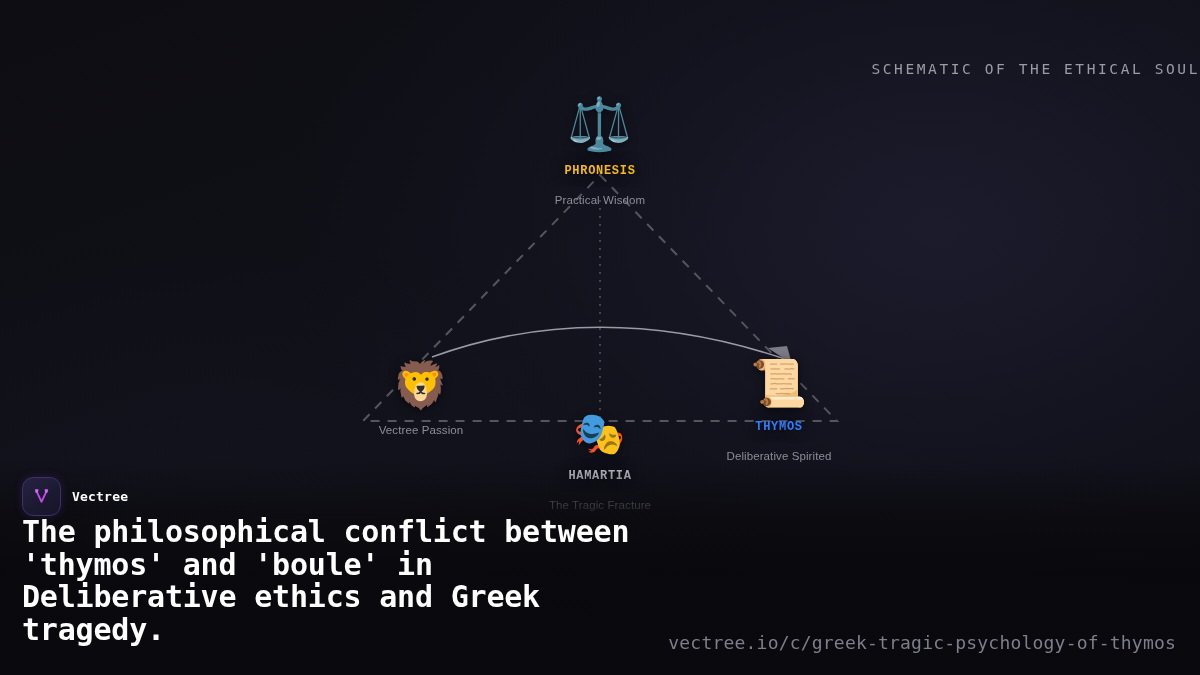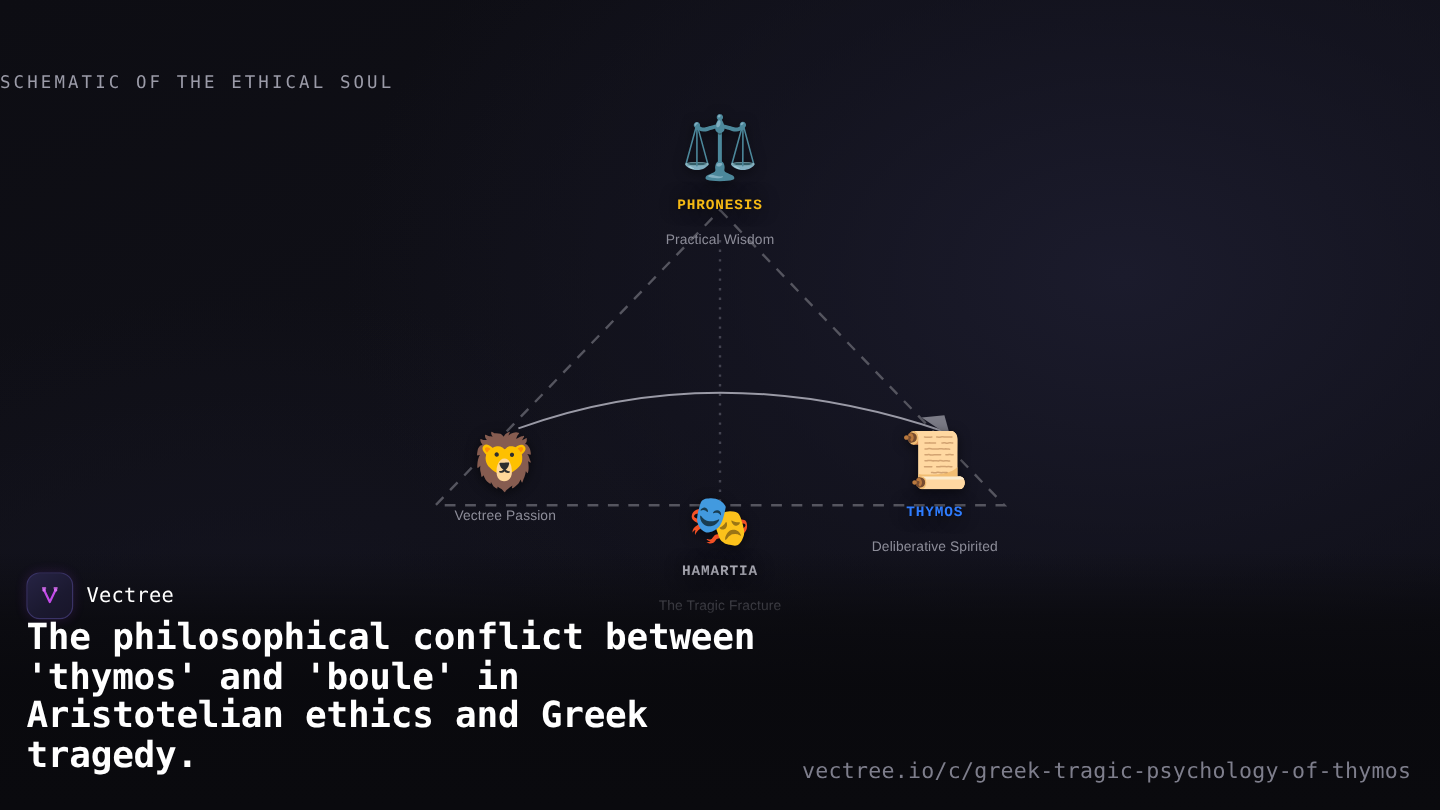--- a/index.html
+++ b/index.html
@@ -19,21 +19,21 @@
     font-family: "Liberation Sans", sans-serif;
     -webkit-font-smoothing: antialiased;
   }
 
   
   #diagram-title {
     position: absolute;
     top: 61px;
     left: 0;
     width: 1200px;
-    text-align: left;
+    text-align: right;
     font-family: "DejaVu Sans Mono", "Liberation Mono", monospace;
     font-size: 14.5px;
     letter-spacing: 2.6px;
     color: #9b9ba8;
     white-space: pre;
   }
 
   #edges {
     position: absolute;
     left: 0;
@@ -112,22 +112,22 @@
     border-radius: 11px;
     background: linear-gradient(145deg, #262344 0%, #1b1930 60%, #181529 100%);
     border: 1px solid #3a3366;
     display: flex;
     align-items: center;
     justify-content: center;
     box-shadow: 0 0 10px rgba(150, 60, 220, 0.18);
   }
   #brand-name {
     font-family: "DejaVu Sans Mono", "Liberation Mono", monospace;
-    font-size: 17px;
-    font-weight: normal;
+    font-size: 13px;
+    font-weight: bold;
     color: #ffffff;
     letter-spacing: 0.2px;
   }
 
   #headline {
     position: absolute;
     left: 22px;
     top: 516px;
     width: 800px;
     font-family: "DejaVu Sans Mono", "Liberation Mono", monospace;
@@ -200,18 +200,18 @@
         <circle cx="17.5" cy="6.4" r="1.7" fill="#d86bf2"></circle>
         <path d="M5.2 4.6 L7.9 4.6" stroke="#d86bf2" stroke-width="1.5" stroke-linecap="round"></path>
         <path d="M16.2 4.6 L18.9 4.6" stroke="#d86bf2" stroke-width="1.5" stroke-linecap="round"></path>
       </svg>
     </div>
     <div id="brand-name">Vectree</div>
   </div>
 
   <div id="headline">The philosophical conflict between
 'thymos' and 'boule' in
-Aristotelian ethics and Greek
+Deliberative ethics and Greek
 tragedy.</div>
 
   <div id="url">vectree.io/c/greek-tragic-psychology-of-thymos</div>
 
 </div>
 
 </body></html>

